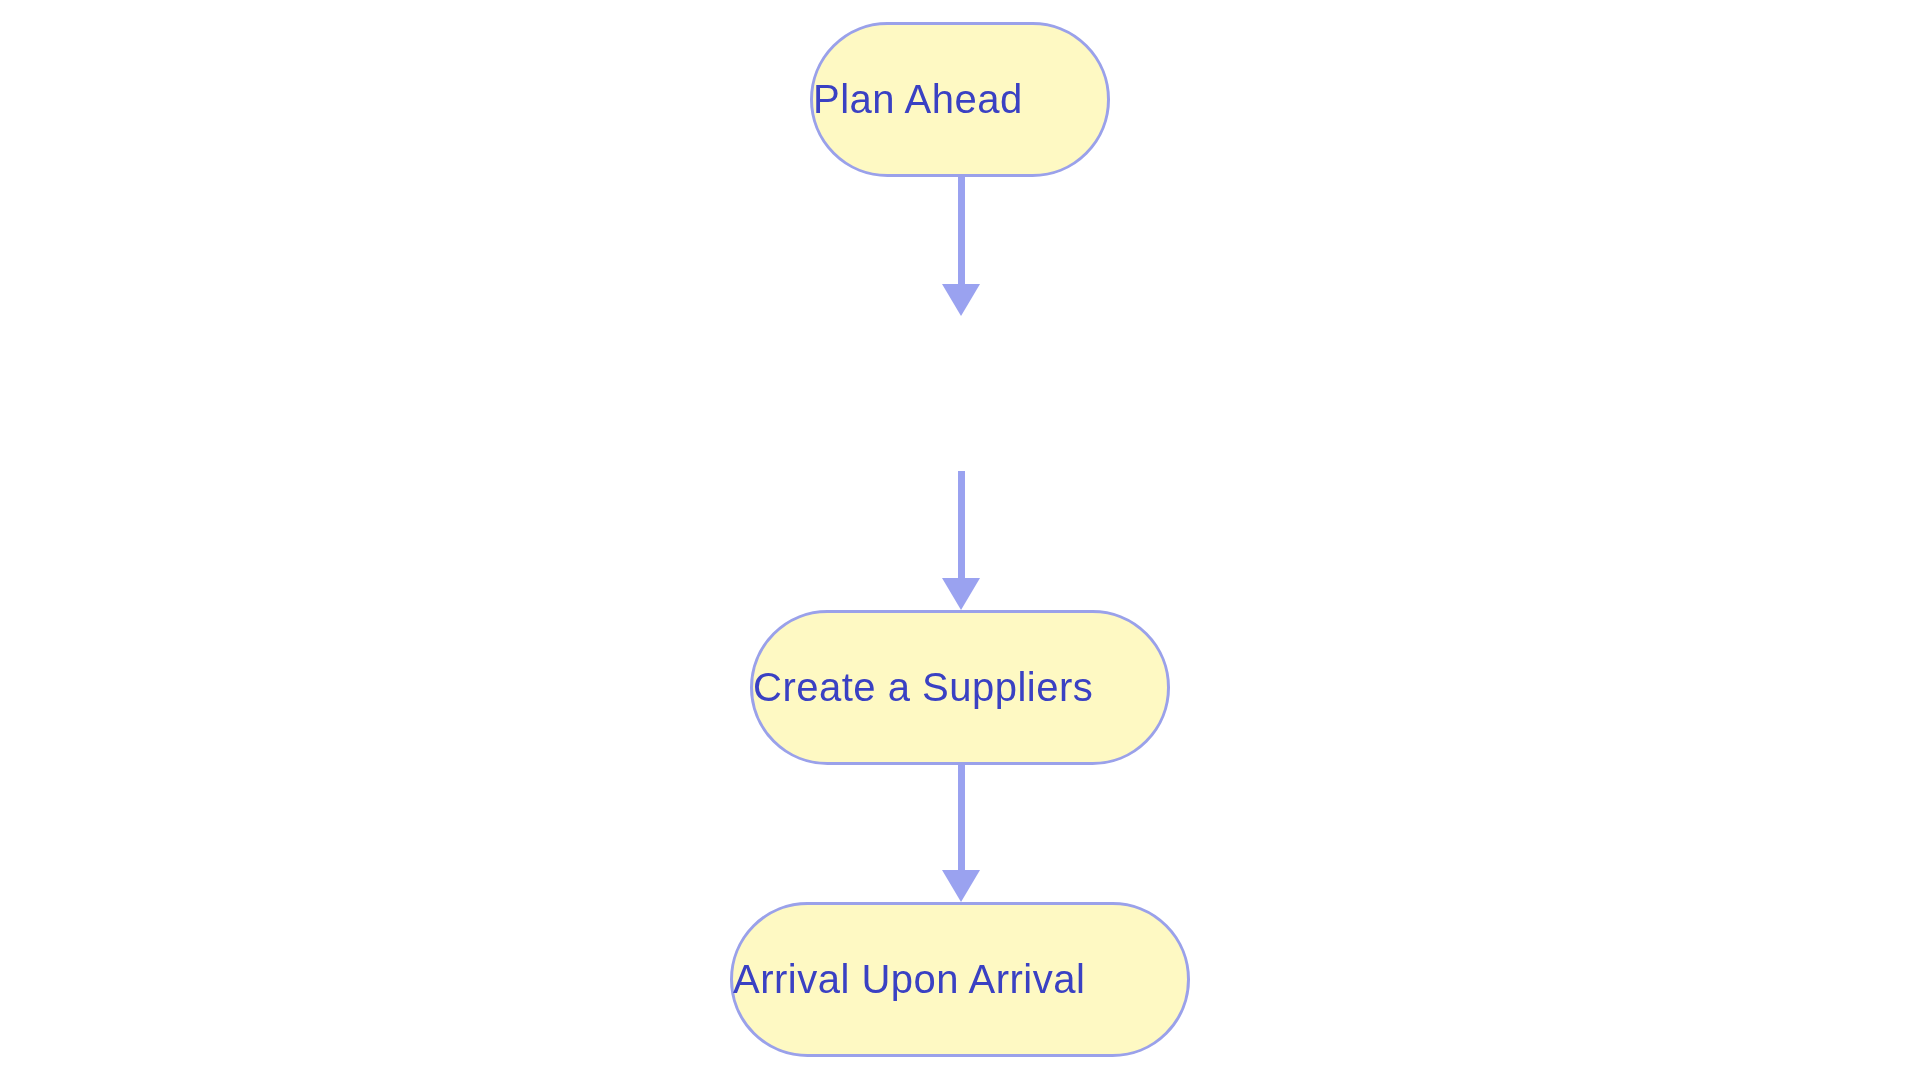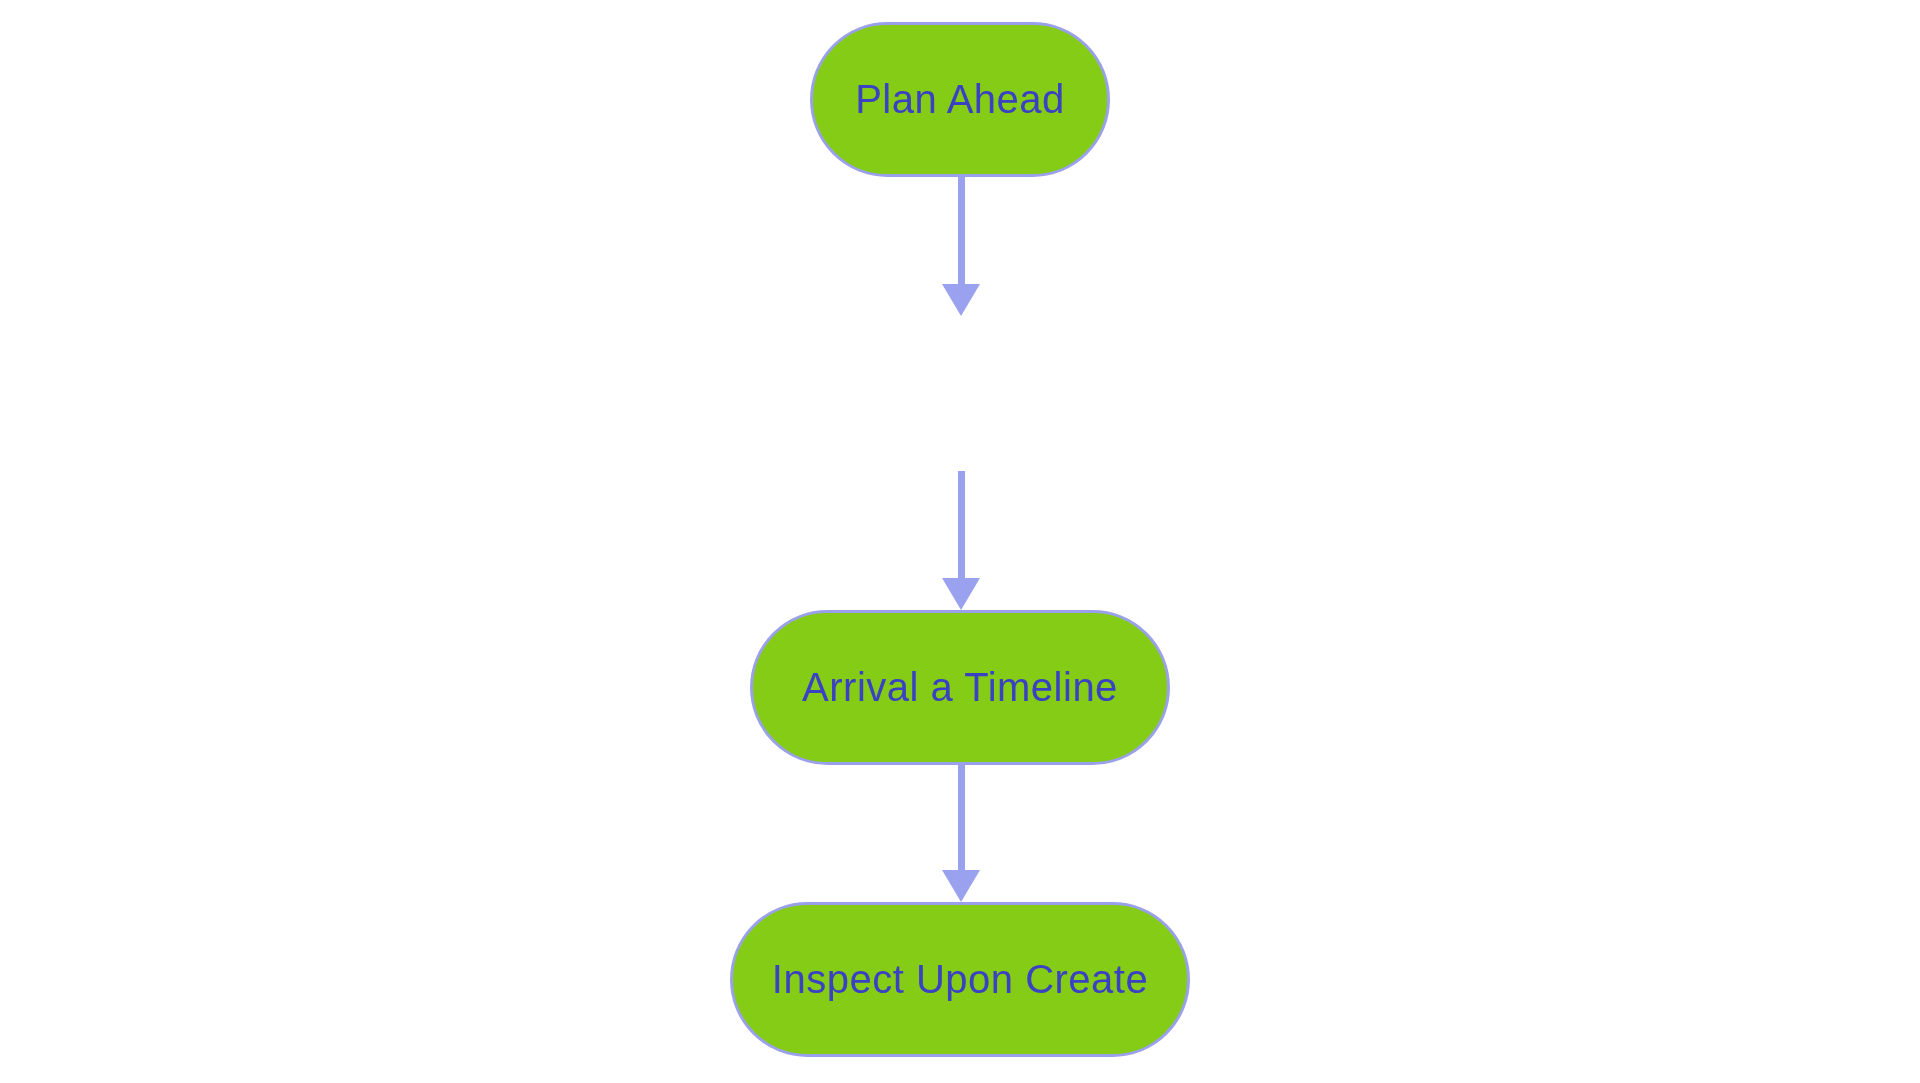--- a/index.html
+++ b/index.html
@@ -13,25 +13,25 @@
   .canvas {
     position: relative;
     width: 1920px;
     height: 1083px;
     background: #ffffff;
   }
   .flow-node {
     position: absolute;
     height: 155px;
     border-radius: 78px;
-    background: #84cc16;
+    background: #fef9c3;
     border: 3px solid #9aa1ea;
     display: flex;
     align-items: center;
-    justify-content: center;
+    justify-content: flex-start;
   }
   .flow-node .node-label {
     color: #3a41c3;
     font-size: 40px;
     font-weight: 400;
     letter-spacing: 0.5px;
     white-space: nowrap;
   }
   .node-1 { left: 810px; top: 22px;  width: 300px; }
   .node-2 { left: 648px; top: 316px; width: 624px; }
@@ -75,25 +75,25 @@
     <div class="arrow-head"></div>
   </div>
 
 
   <div class="arrow-connector arrow-2">
     <div class="arrow-line"></div>
     <div class="arrow-head"></div>
   </div>
 
   <div class="flow-node node-3">
-    <span class="node-label">Arrival a Timeline</span>
+    <span class="node-label">Create a Suppliers</span>
   </div>
 
   <div class="arrow-connector arrow-3">
     <div class="arrow-line"></div>
     <div class="arrow-head"></div>
   </div>
 
   <div class="flow-node node-4">
-    <span class="node-label">Inspect Upon Create</span>
+    <span class="node-label">Arrival Upon Arrival</span>
   </div>
 
 </div>
 
 </body></html>

